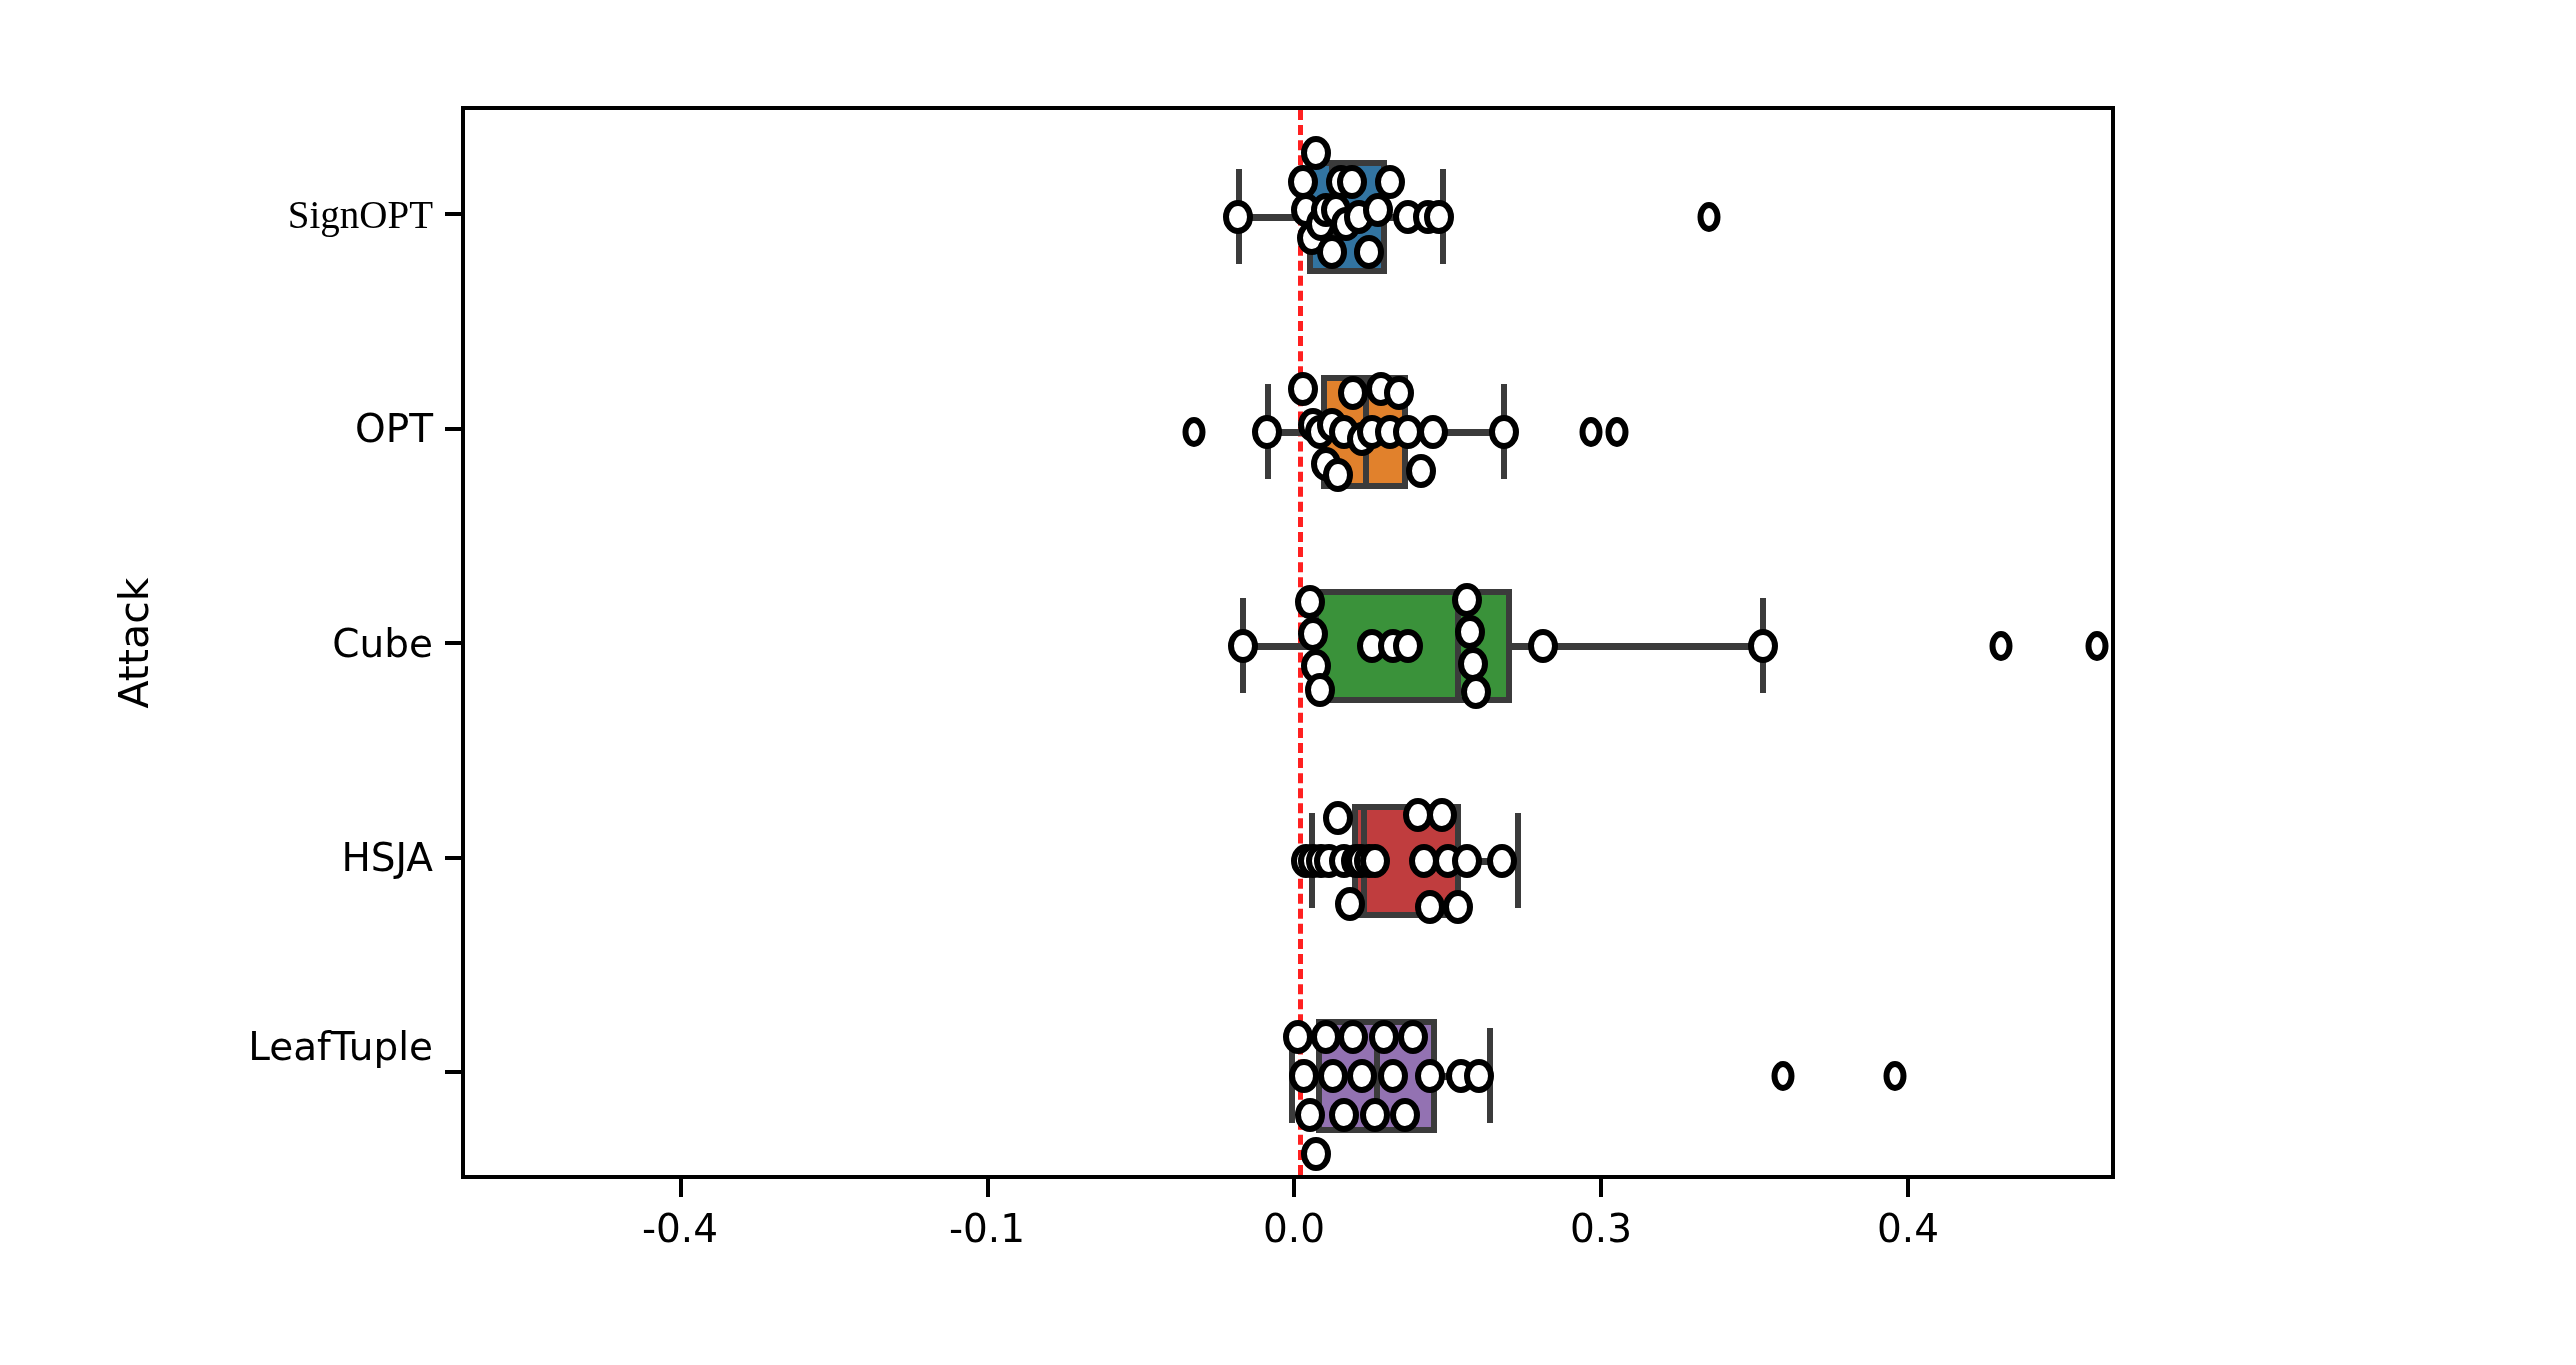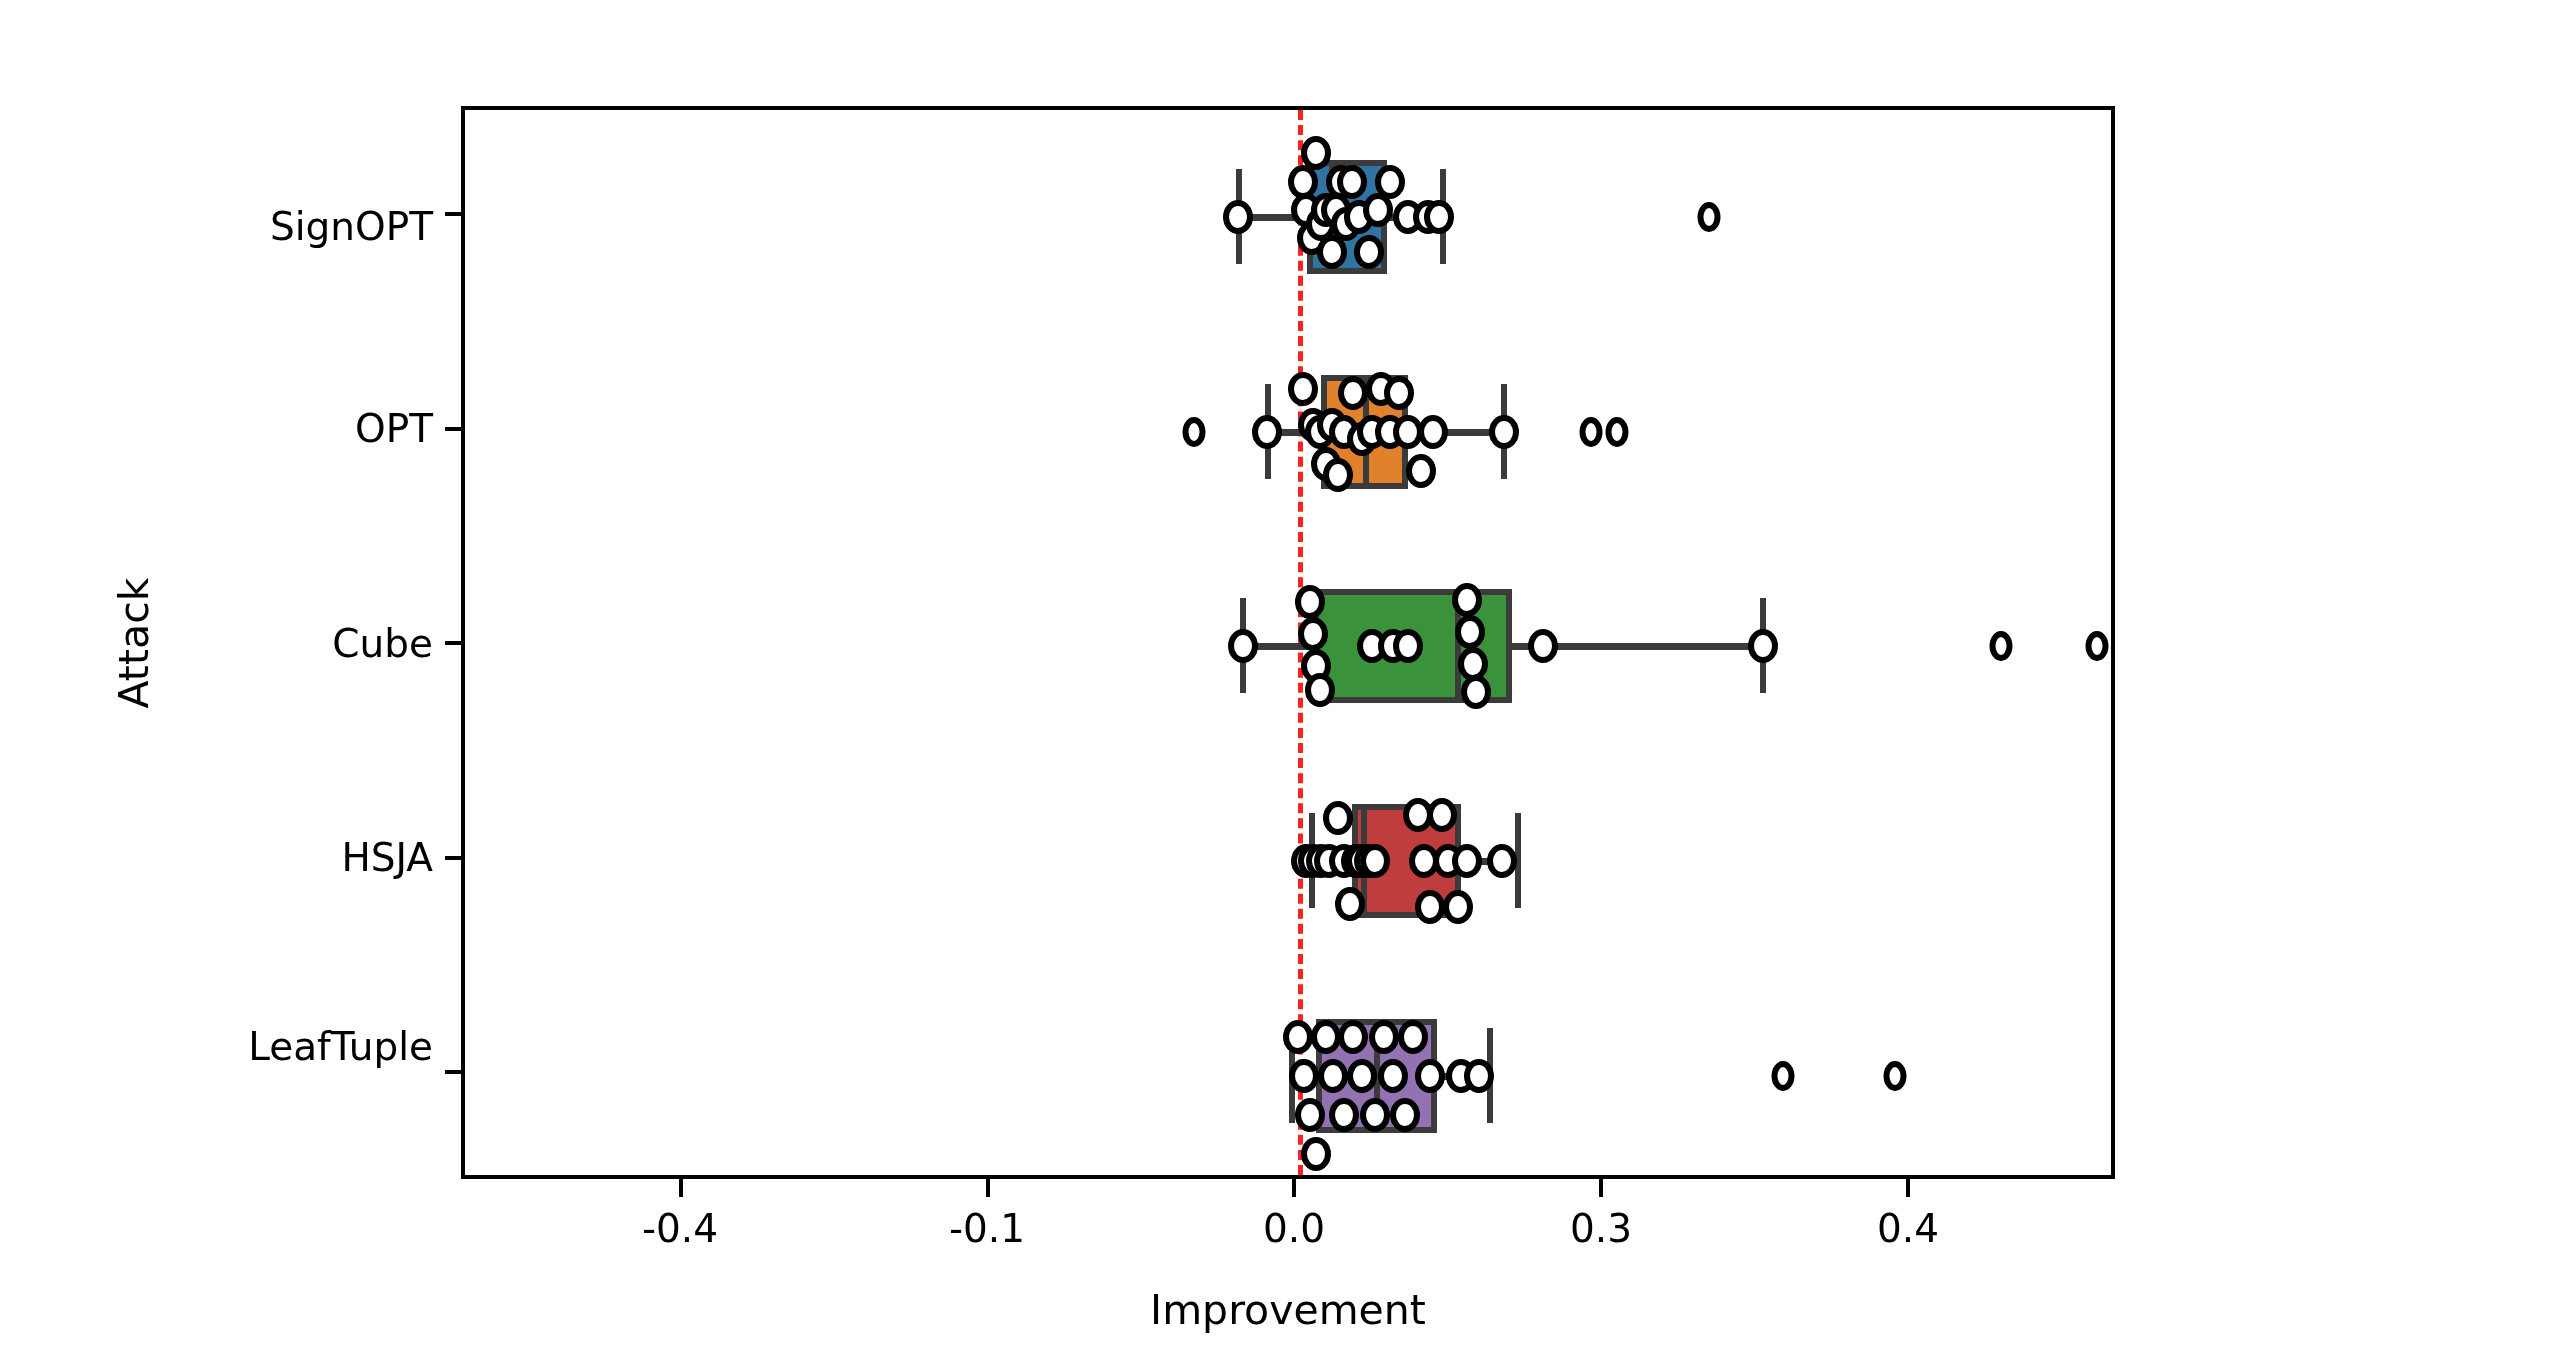--- a/index.html
+++ b/index.html
@@ -162,37 +162,36 @@
         <div class="pt" style="left: 965px; top: 0px;"></div>
         <div class="pt" style="left: 996px; top: 0px;"></div>
         <div class="pt" style="left: 1014px; top: 0px;"></div>
         <div class="fly" style="left: 1318px; top: 0px;"></div>
         <div class="fly" style="left: 1430px; top: 0px;"></div>
       </div>
     </div>
 
   <div id="axis-decor">
       <div class="ytick" style="top: 212px; left: 445px; position: absolute;"></div>
-      <div class="ytlabel" style="top: 226px; right: 2143px;">SignOPT</div>
+      <div class="ytlabel" style="top: 214px; right: 2143px; font-family: Liberation Serif, serif;">SignOPT</div>
       <div class="ytick" style="top: 427px; left: 445px; position: absolute;"></div>
       <div class="ytlabel" style="top: 428px; right: 2143px;">OPT</div>
       <div class="ytick" style="top: 641px; left: 445px; position: absolute;"></div>
       <div class="ytlabel" style="top: 643px; right: 2143px;">Cube</div>
       <div class="ytick" style="top: 856px; left: 445px; position: absolute;"></div>
       <div class="ytlabel" style="top: 857px; right: 2143px;">HSJA</div>
       <div class="ytick" style="top: 1070px; left: 445px; position: absolute;"></div>
       <div class="ytlabel" style="top: 1046px; right: 2143px;">LeafTuple</div>
       <div class="xtick" style="left: 679px;"></div>
       <div class="xtlabel" style="left: 680px;">-0.4</div>
       <div class="xtick" style="left: 986px;"></div>
       <div class="xtlabel" style="left: 987px;">-0.1</div>
       <div class="xtick" style="left: 1292px;"></div>
       <div class="xtlabel" style="left: 1294px;">0.0</div>
       <div class="xtick" style="left: 1599px;"></div>
       <div class="xtlabel" style="left: 1601px;">0.3</div>
       <div class="xtick" style="left: 1906px;"></div>
       <div class="xtlabel" style="left: 1908px;">0.4</div>
     </div>
 
-  <div id="xlabel">Improvement</div>
 
 </div>
 
 
 </body></html>

